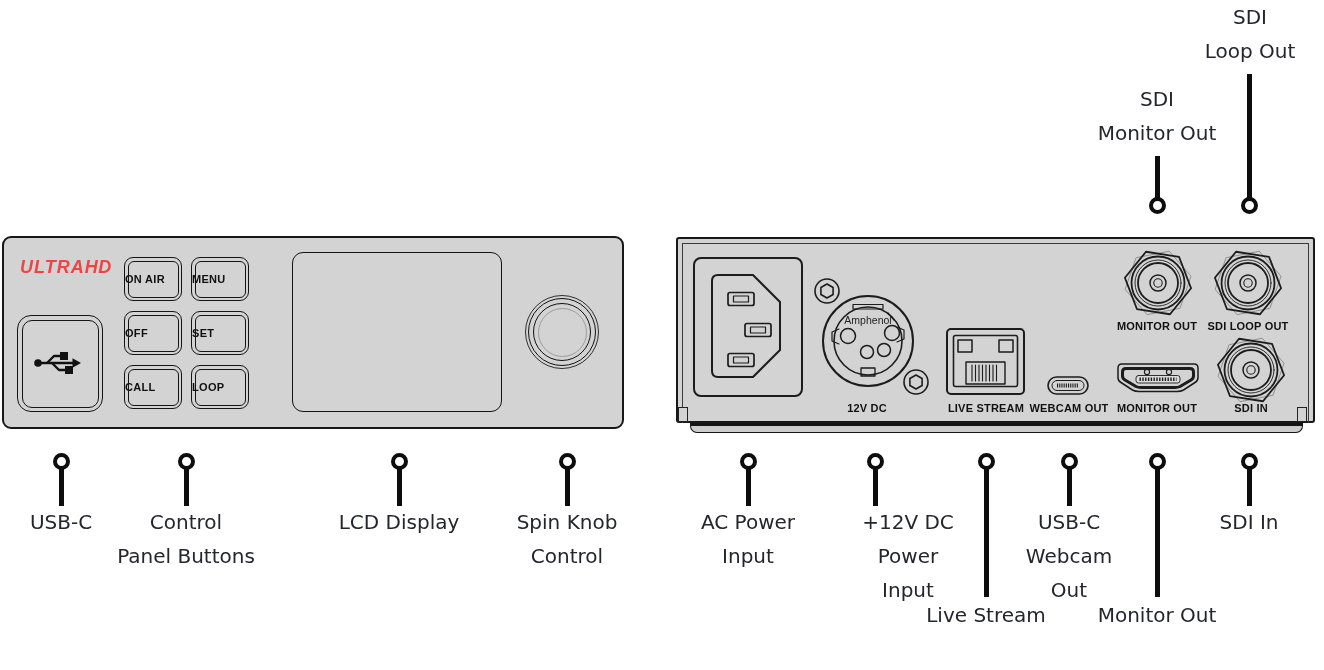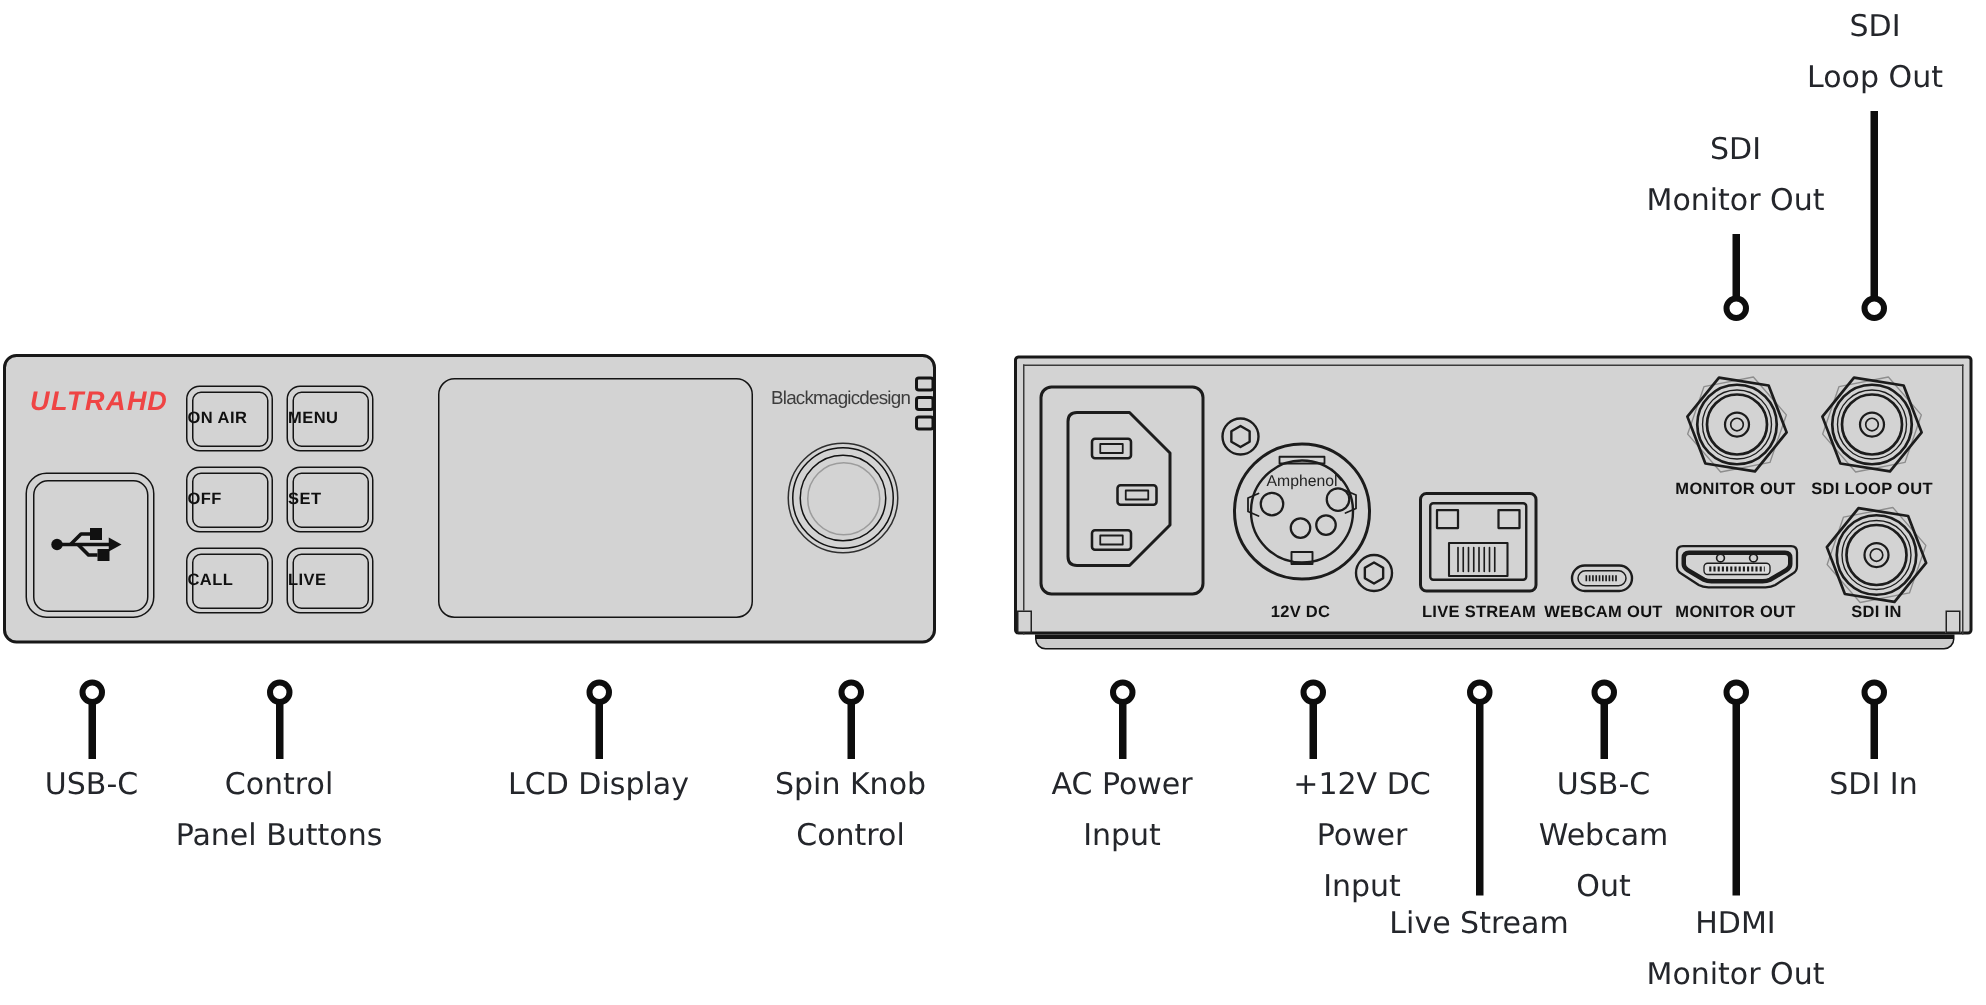--- a/index.html
+++ b/index.html
@@ -107,33 +107,25 @@
   <div class="panel-btn" style="left:124px;top:311px">
       <span>OFF</span>
     </div>
   <div class="panel-btn" style="left:191px;top:311px">
       <span>SET</span>
     </div>
   <div class="panel-btn" style="left:124px;top:365px">
       <span>CALL</span>
     </div>
   <div class="panel-btn" style="left:191px;top:365px">
-      <span>LIVE</span>
+      <span>LOOP</span>
     </div>
 
   <div class="lcd"></div>
 
-  <div class="bmd">
-    <span class="bmd-text">Blackmagicdesign</span>
-    <span class="bmd-squares">
-        <i></i>
-        <i></i>
-        <i></i>
-      </span>
-  </div>
 
   <div class="knob">
     <i class="r1"></i>
       <i class="r2"></i>
       <i class="r3"></i>
       <i class="r4"></i>
   </div>
 
   <div class="device rear-device"></div>
   <div class="rear-lip"></div>
@@ -341,21 +333,20 @@
       <div>USB-C</div>
       <div>Webcam</div>
       <div>Out</div>
     </div>
   </div>
 
   <div class="callout">
     <span class="dot" style="left:1148.5px;top:453px"></span>
     <span class="stem" style="left:1154.5px;top:469px;height:128px"></span>
     <div class="clabel" style="left:1157px;top:598px">
-      <div>HDMI</div>
       <div>Monitor Out</div>
     </div>
   </div>
 
   <div class="callout">
     <span class="dot" style="left:1240.5px;top:453px"></span>
     <span class="stem" style="left:1246.5px;top:469px;height:37px"></span>
     <div class="clabel" style="left:1249px;top:505px">
       <div>SDI In</div>
     </div>

